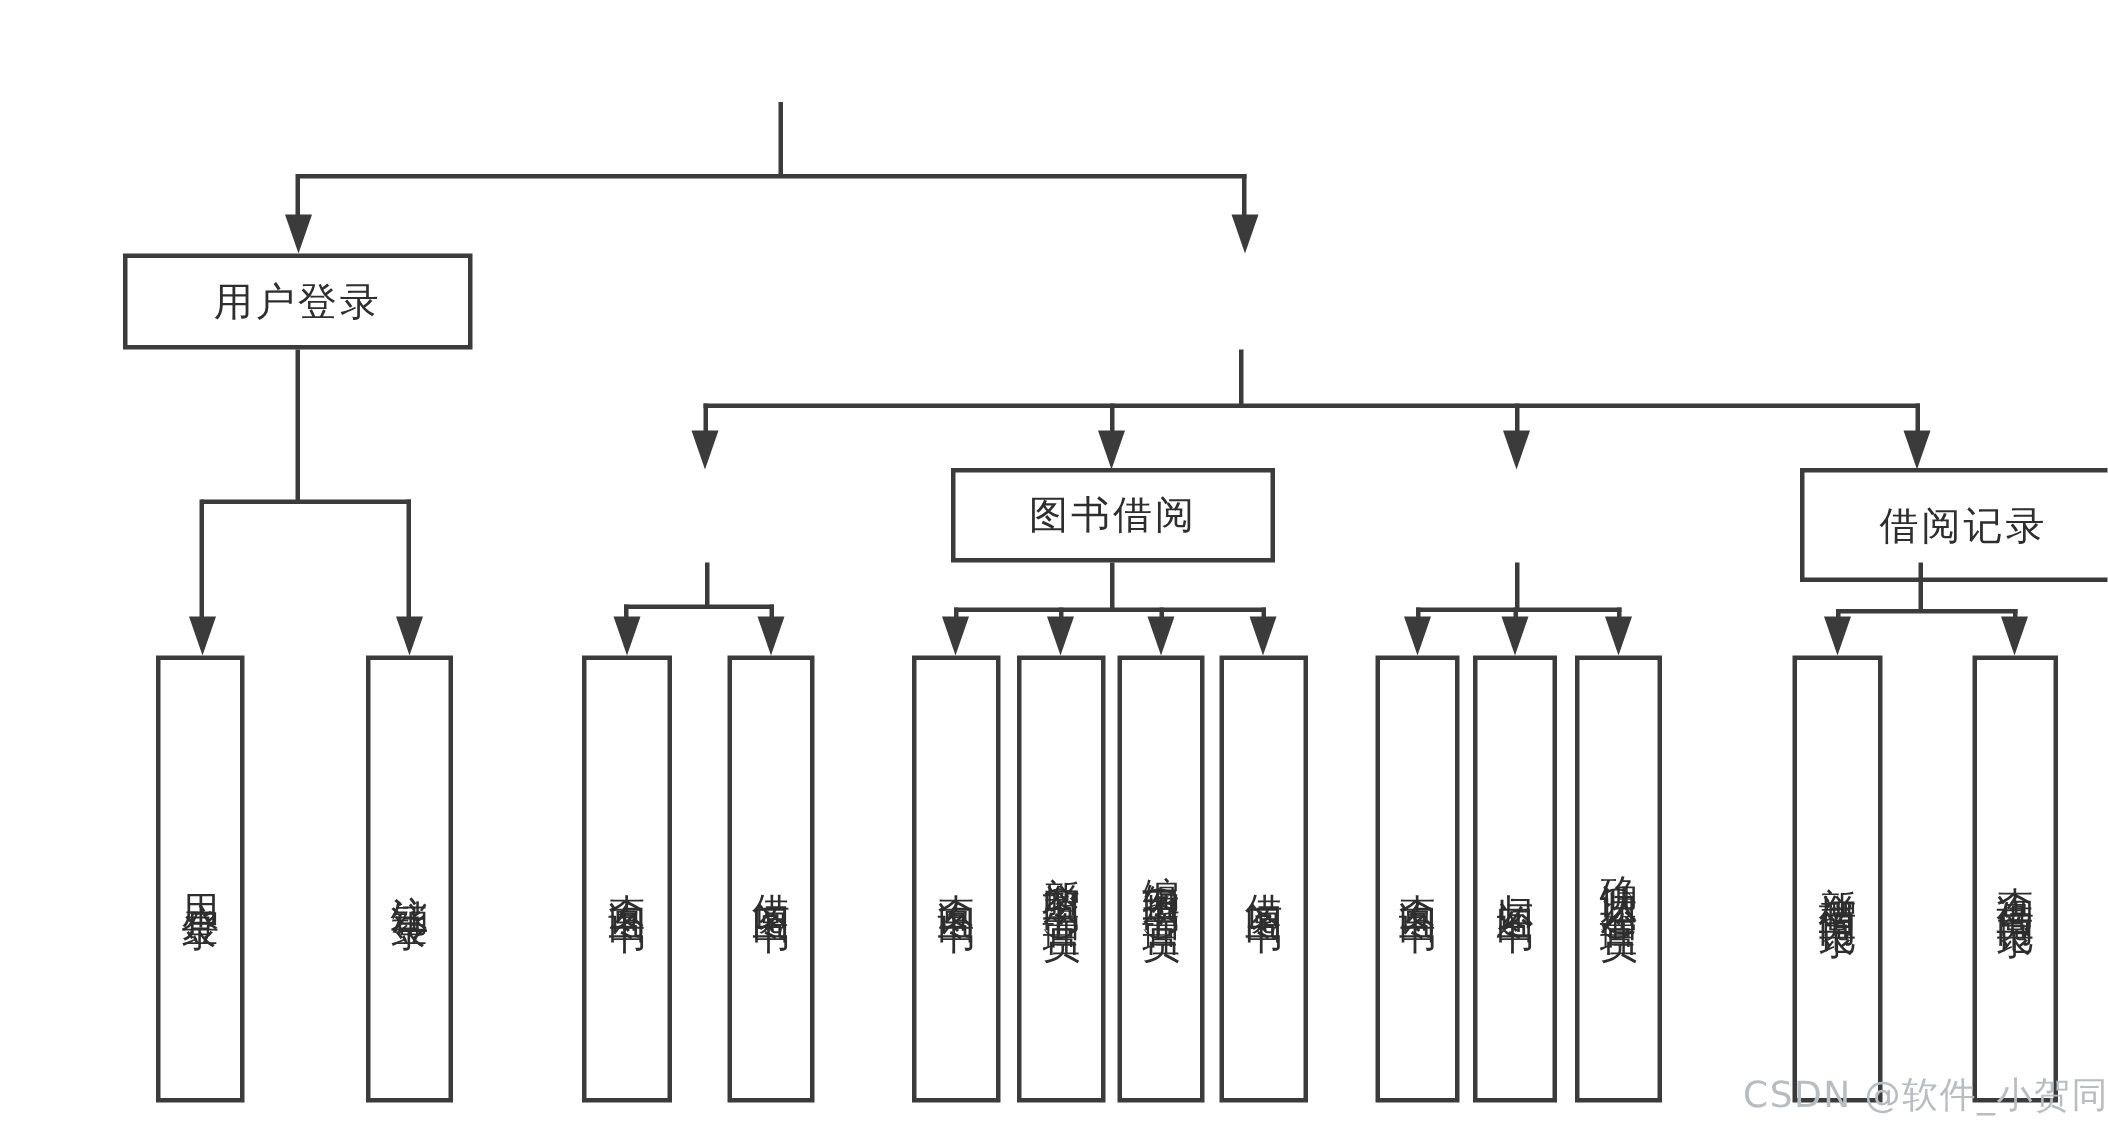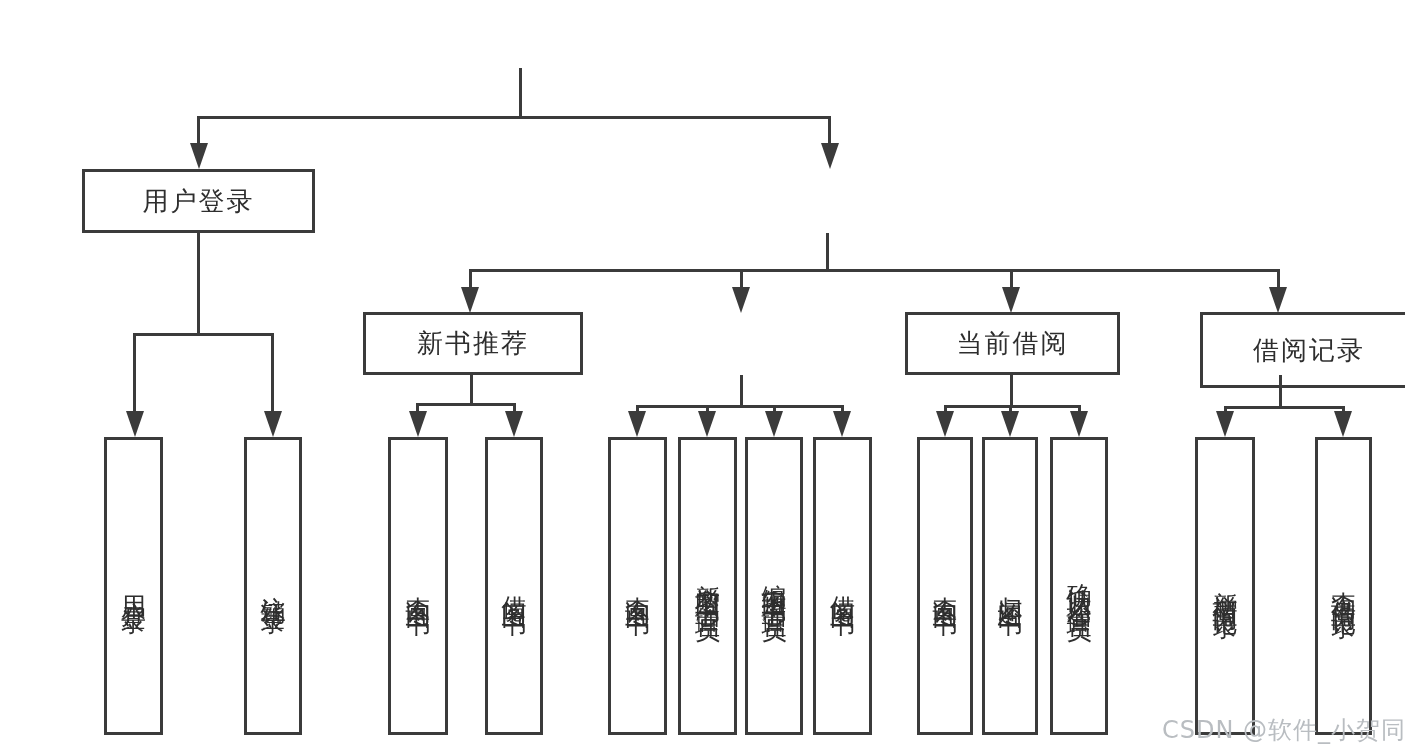--- a/index.html
+++ b/index.html
@@ -64,25 +64,22 @@
   <div class="hline" style="left:469px;top:269px;width:811px;height:3px;"></div>
   <div class="vline" style="left:469px;top:269px;width:3px;height:22px;"></div>
   <div class="arr" style="left:461px;top:287px;"></div>
   <div class="vline" style="left:740px;top:269px;width:3px;height:22px;"></div>
   <div class="arr" style="left:732px;top:287px;"></div>
   <div class="vline" style="left:1010px;top:269px;width:3px;height:22px;"></div>
   <div class="arr" style="left:1002px;top:287px;"></div>
   <div class="vline" style="left:1277px;top:269px;width:3px;height:22px;"></div>
   <div class="arr" style="left:1269px;top:287px;"></div>
 
-  <div class="node hnode" style="left:363px;top:312px;width:220px;height:63px;">
-    <span>新书推荐</span>
-  </div>
-  <div class="node hnode" style="left:905px;top:312px;width:215px;height:63px;">
-    <span>当前借阅</span>
+  <div class="node hnode" style="left:634px;top:312px;width:216px;height:63px;">
+    <span>图书借阅</span>
   </div>
   <div class="node hnode" style="left:1200px;top:312px;width:218px;height:76px;justify-content:center;">
     <span>借阅记录</span>
   </div>
 
   <div class="vline" style="left:470px;top:375px;width:3px;height:30px;"></div>
   <div class="hline" style="left:416px;top:403px;width:100px;height:3px;"></div>
   <div class="vline" style="left:416px;top:403px;width:3px;height:12px;"></div>
   <div class="arr" style="left:409px;top:411px;"></div>
   <div class="vline" style="left:513px;top:403px;width:3px;height:12px;"></div>

